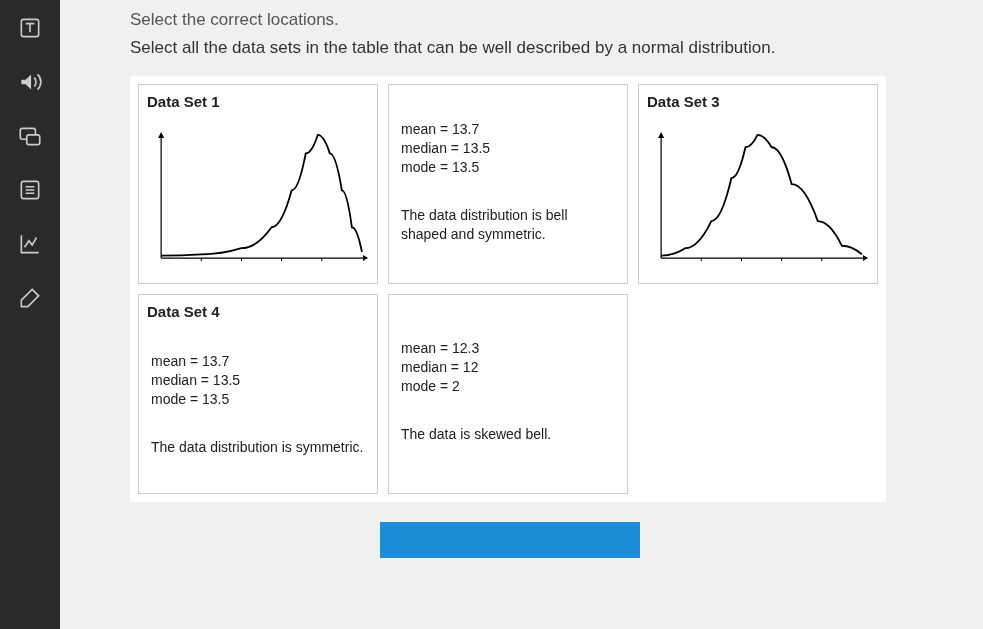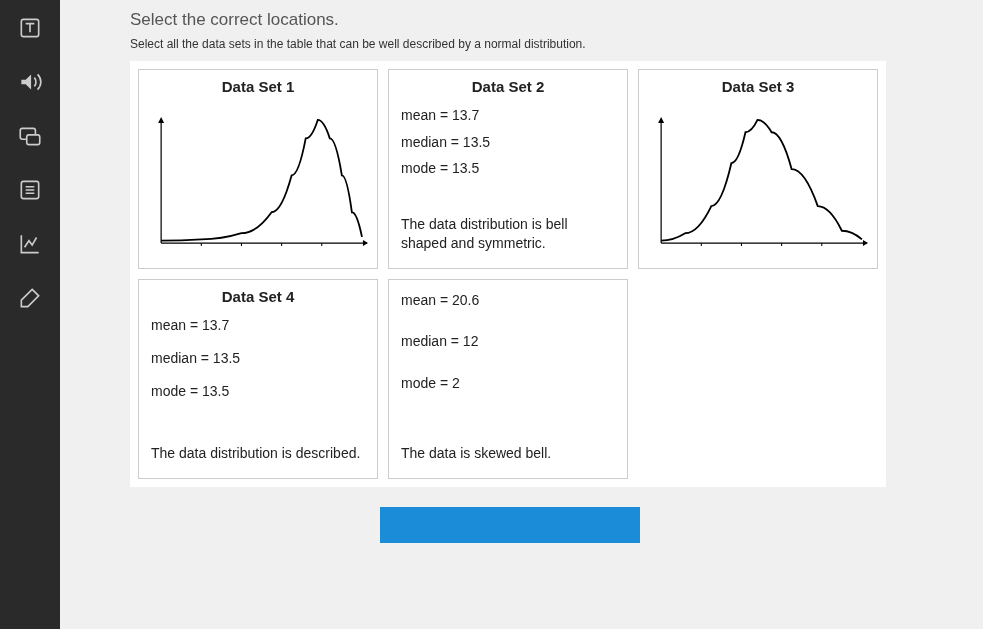--- a/index.html
+++ b/index.html
@@ -2,25 +2,25 @@
 <html><head>
 <meta charset="utf-8">
 <style>
 *{margin:0;padding:0;box-sizing:border-box}
 body{width:983px;height:629px;background:#1a1a1a;font-family:Arial,Helvetica,sans-serif;display:flex;overflow:hidden}
 .sidebar{width:60px;background:#2a2a2a;display:flex;flex-direction:column;align-items:center;padding-top:10px;gap:18px}
 .sidebar-item{width:36px;height:36px;display:flex;align-items:center;justify-content:center;color:#ccc;font-size:22px;cursor:pointer}
 .sidebar-item svg{width:26px;height:26px;stroke:#ccc;fill:none;stroke-width:1.5}
 .content{flex:1;background:#f0f0f0;padding:10px 40px 16px 70px;position:relative}
 .instructions{color:#555;font-size:17px;margin-bottom:6px}
-.question{color:#333;font-size:12px;margin-bottom:8px;line-height:1.4}
+.question{color:#333;font-size:17px;margin-bottom:16px;line-height:1.4}
 .grid{display:grid;grid-template-columns:repeat(3,240px);grid-template-rows:200px 200px;gap:10px;background:#fff;padding:8px;width:fit-content}
 .cell{border:1px solid #ccc;background:#fff;padding:8px;display:flex;flex-direction:column;cursor:pointer}
-.cell-title{font-weight:bold;text-align:center;font-size:15px;margin-bottom:8px;color:#222}
-.cell-body{flex:1;display:flex;flex-direction:column;justify-content:space-between;font-size:14px;color:#222;padding:4px}
+.cell-title{font-weight:bold;font-size:15px;margin-bottom:8px;color:#222}
+.cell-body{flex:1;display:flex;flex-direction:column;justify-content:center;font-size:14px;color:#222;padding:4px}
 .cell-body p{margin-bottom:3px}
 .desc{margin-top:28px;line-height:1.35}
 .chart{flex:1;position:relative}
 .chart svg{width:100%;height:100%}
 .submit{margin-top:20px;width:260px;height:36px;background:#1a8cd8;margin-left:250px}
 </style>
 </head>
 <body>
 
 <div class="sidebar">
@@ -73,21 +73,20 @@
     <line x1="14" y1="136" x2="218" y2="136" stroke="#000" stroke-width="1.2"></line>
     <polygon points="219,136 214,133 214,139" fill="#000"></polygon>
     <line x1="53.800000000000004" y1="136" x2="53.800000000000004" y2="139" stroke="#000"></line>
             <line x1="93.60000000000001" y1="136" x2="93.60000000000001" y2="139" stroke="#000"></line>
             <line x1="133.39999999999998" y1="136" x2="133.39999999999998" y2="139" stroke="#000"></line>
             <line x1="173.20000000000002" y1="136" x2="173.20000000000002" y2="139" stroke="#000"></line>
     <path d="M14 133.56 Q 33.900000000000006 133.56 53.800000000000004 132.34 Q 73.7 132.34 93.60000000000001 126.24 Q 108.525 126.24 123.45 105.5 Q 133.4 105.5 143.35 68.89999999999999 Q 150.315 68.89999999999999 157.28 32.3 Q 163.25 32.3 169.22 14 Q 175.19 14 181.16 32.3 Q 187.13 32.3 193.1 68.89999999999999 Q 198.075 68.89999999999999 203.04999999999998 105.5 Q 208.02499999999998 105.5 213 129.9" fill="none" stroke="#000" stroke-width="1.8"></path>
   </svg></div>
       </div>
       <div class="cell">
-        <div class="cell-title">Data Set 2</div>
         <div class="cell-body">
           <p>mean = 13.7</p>
           <p>median = 13.5</p>
           <p>mode = 13.5</p>
           <p class="desc">The data distribution is bell shaped and symmetric.</p>
         </div>
       </div>
       <div class="cell">
         <div class="cell-title">Data Set 3</div>
         <div class="chart"><svg viewBox="0 0 220 150">
@@ -101,26 +100,26 @@
             <line x1="173.20000000000002" y1="136" x2="173.20000000000002" y2="139" stroke="#000"></line>
     <path d="M14 133.56 Q 25.939999999999998 133.56 37.879999999999995 126.24 Q 50.815 126.24 63.75 99.4 Q 73.69999999999999 99.4 83.64999999999999 56.7 Q 90.615 56.7 97.58 26.200000000000003 Q 103.55 26.200000000000003 109.52 14 Q 116.485 14 123.45 26.200000000000003 Q 133.4 26.200000000000003 143.35 62.8 Q 156.285 62.8 169.22 99.4 Q 181.16 99.4 193.1 123.8 Q 203.05 123.8 213 132.34" fill="none" stroke="#000" stroke-width="1.8"></path>
   </svg></div>
       </div>
       <div class="cell">
         <div class="cell-title">Data Set 4</div>
         <div class="cell-body">
           <p>mean = 13.7</p>
           <p>median = 13.5</p>
           <p>mode = 13.5</p>
-          <p class="desc">The data distribution is described.</p>
+          <p class="desc">The data distribution is symmetric.</p>
         </div>
       </div>
       <div class="cell">
         <div class="cell-body">
-          <p>mean = 20.6</p>
+          <p>mean = 12.3</p>
           <p>median = 12</p>
           <p>mode = 2</p>
           <p class="desc">The data is skewed bell.</p>
         </div>
       </div>
     </div>
   <div class="submit"></div>
 </div>
 
 </body></html>

